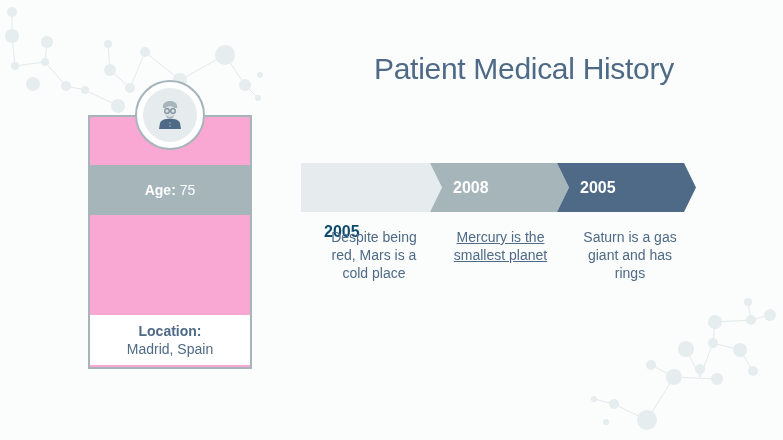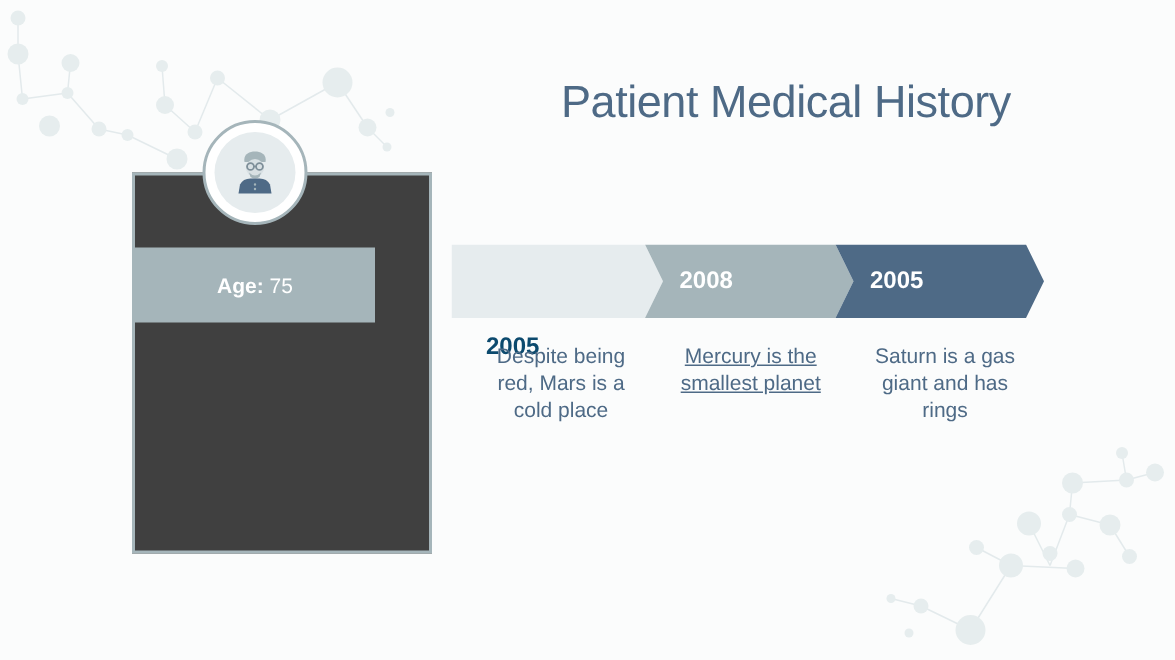--- a/index.html
+++ b/index.html
@@ -10,21 +10,21 @@
     color: #4e6a86;
   }
   .bg { position: absolute; left: 0; top: 0; width: 783px; height: 440px; }
   .title {
     position: absolute; left: 374px; top: 52px;
     font-family: Liberation Sans, sans-serif;
     font-size: 30px; color: #4e6a86; letter-spacing: -0.3px; white-space: nowrap;
   }
   .card {
     position: absolute; left: 88px; top: 115px; width: 160px; height: 250px;
-    border: 2px solid #a5b5ba; background: #404040; padding-left: 36px;
+    border: 2px solid #a5b5ba; background: #f9a8d4;
   }
   .avatar-ring {
     position: absolute; left: 135px; top: 80px; width: 66px; height: 66px;
     border-radius: 50%; border: 2px solid #a5b5ba; background: #fff;
     display: flex; align-items: center; justify-content: center;
   }
   .avatar-inner {
     width: 54px; height: 54px; border-radius: 50%; background: #e6ecee;
     display: flex; align-items: center; justify-content: center;
   }
@@ -115,20 +115,24 @@
     <circle cx="606" cy="422" r="3"></circle>
   </g>
 </svg>
 
 <div class="title">Patient Medical History</div>
 
 <div class="card">
   <div class="row dark" style="top:48px;">
     <div><b>Age:</b> <span>75</span></div>
   </div>
+  <div class="row light" style="top:198px;">
+    <b>Location:</b>
+    <span>Madrid, Spain</span>
+  </div>
 </div>
 
 <div class="avatar-ring">
   <div class="avatar-inner">
     <svg width="28" height="30" viewBox="0 0 28 30">
       <path d="M7 8 C6 3 10 1 14 1 C18 1 22 3 21 8 Z" fill="#a5b5ba"></path>
       <circle cx="14" cy="12" r="6" fill="#d8e0e3"></circle>
       <circle cx="11" cy="11" r="2.3" fill="none" stroke="#7e8f99" stroke-width="1.2"></circle>
       <circle cx="17" cy="11" r="2.3" fill="none" stroke="#7e8f99" stroke-width="1.2"></circle>
       <line x1="13.3" y1="11" x2="14.7" y2="11" stroke="#7e8f99" stroke-width="1"></line>

